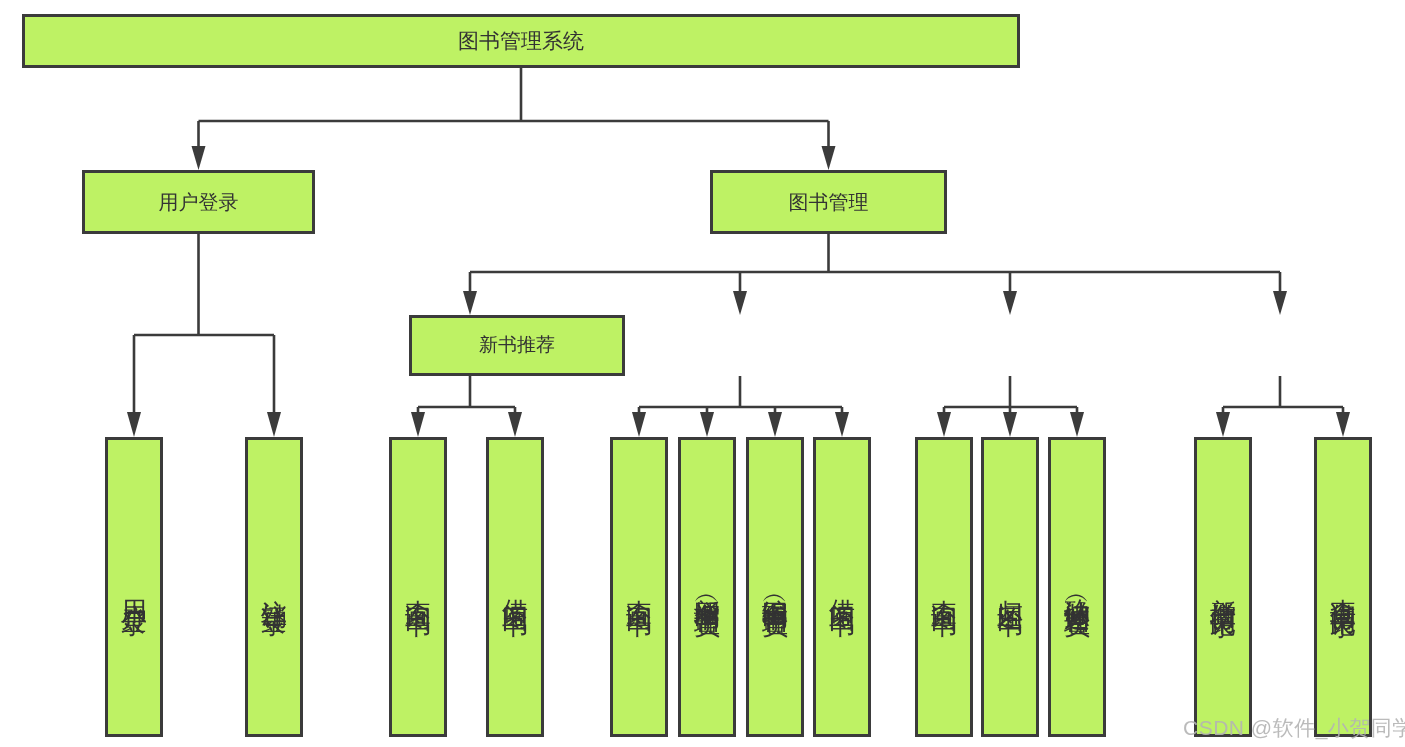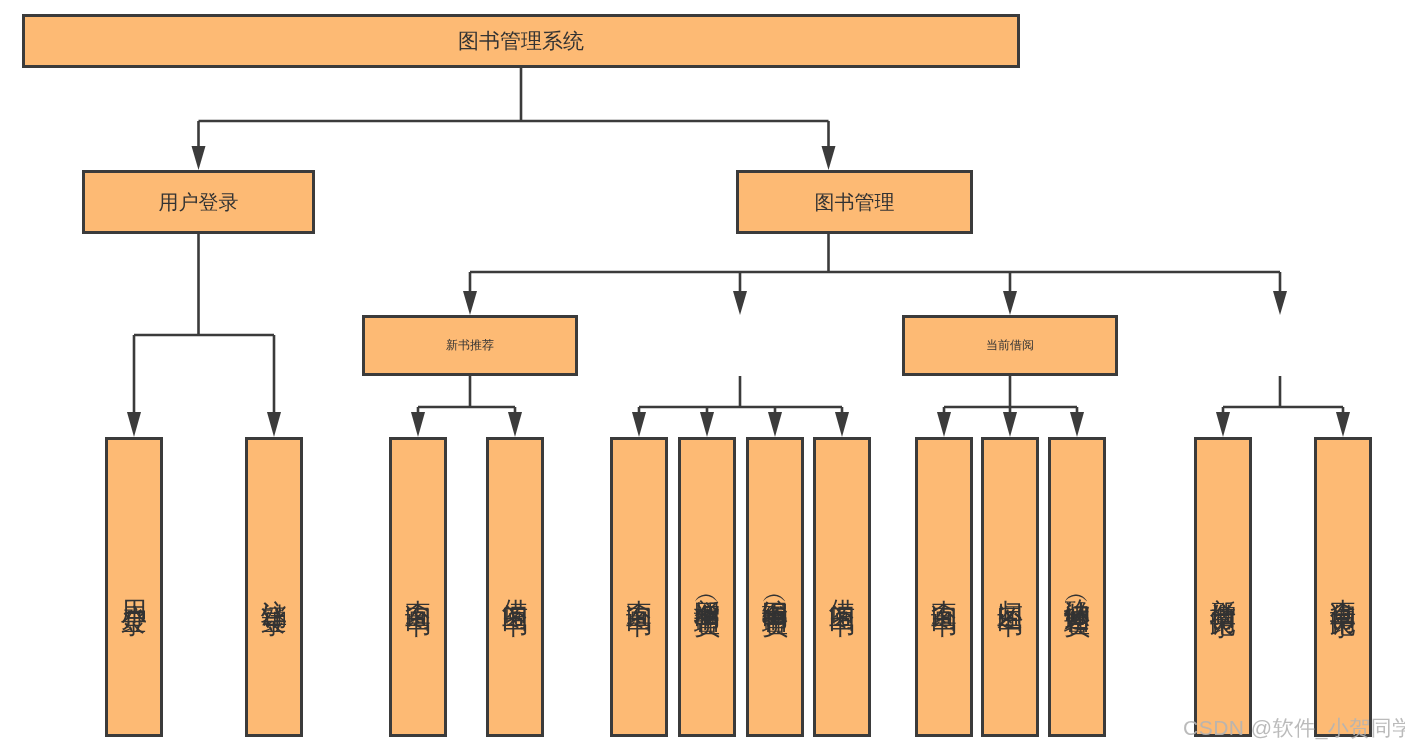--- a/index.html
+++ b/index.html
@@ -14,32 +14,32 @@
   }
   .connectors {
     position: absolute;
     left: 0; top: 0;
     width: 1405px; height: 747px;
     z-index: 1;
   }
   .node {
     position: absolute;
     box-sizing: border-box;
-    background: #fdba74;
+    background: #bef264;
     border: 3px solid #3b3b3b;
     display: flex;
     align-items: center;
     justify-content: center;
     z-index: 2;
     text-align: center;
     line-height: 1.2;
   }
   .node.root  { font-size: 21px; }
   .node.lvl2  { font-size: 20px; }
-  .node.lvl3  { font-size: 12px; }
+  .node.lvl3  { font-size: 19px; margin-left: 47px; }
   .node.vbox {
     writing-mode: vertical-rl;
     text-orientation: mixed;
     font-size: 26px;
     letter-spacing: 4px;
   }
   .watermark {
     position: absolute;
     left: 1183px;
     top: 714px;
@@ -117,24 +117,23 @@
       <polygon points="1003,412 1017,412 1010,437"></polygon>
       <polygon points="1070,412 1084,412 1077,437"></polygon>
       <polygon points="1216,412 1230,412 1223,437"></polygon>
       <polygon points="1336,412 1350,412 1343,437"></polygon>
     </g>
   </svg>
 
   <div class="node root" style="left:22px; top:14px; width:998px; height:54px;">图书管理系统</div>
 
   <div class="node lvl2" style="left:82px; top:170px; width:233px; height:64px;">用户登录</div>
-  <div class="node lvl2" style="left:736px; top:170px; width:237px; height:64px;">图书管理</div>
+  <div class="node lvl2" style="left:710px; top:170px; width:237px; height:64px;">图书管理</div>
 
   <div class="node lvl3" style="left:362px; top:315px; width:216px; height:61px;">新书推荐</div>
-  <div class="node lvl3" style="left:902px; top:315px; width:216px; height:61px;">当前借阅</div>
 
   <div class="node vbox" style="left:105px; top:437px; width:58px; height:300px;">用户登录</div>
   <div class="node vbox" style="left:245px; top:437px; width:58px; height:300px;">注销登录</div>
 
   <div class="node vbox" style="left:389px; top:437px; width:58px; height:300px;">查询图书</div>
   <div class="node vbox" style="left:486px; top:437px; width:58px; height:300px;">借阅图书</div>
 
   <div class="node vbox" style="left:610px; top:437px; width:58px; height:300px;">查询图书</div>
   <div class="node vbox" style="left:678px; top:437px; width:58px; height:300px; letter-spacing:2px;">新增图书（管理员）</div>
   <div class="node vbox" style="left:746px; top:437px; width:58px; height:300px; letter-spacing:2px;">编辑图书（管理员）</div>

